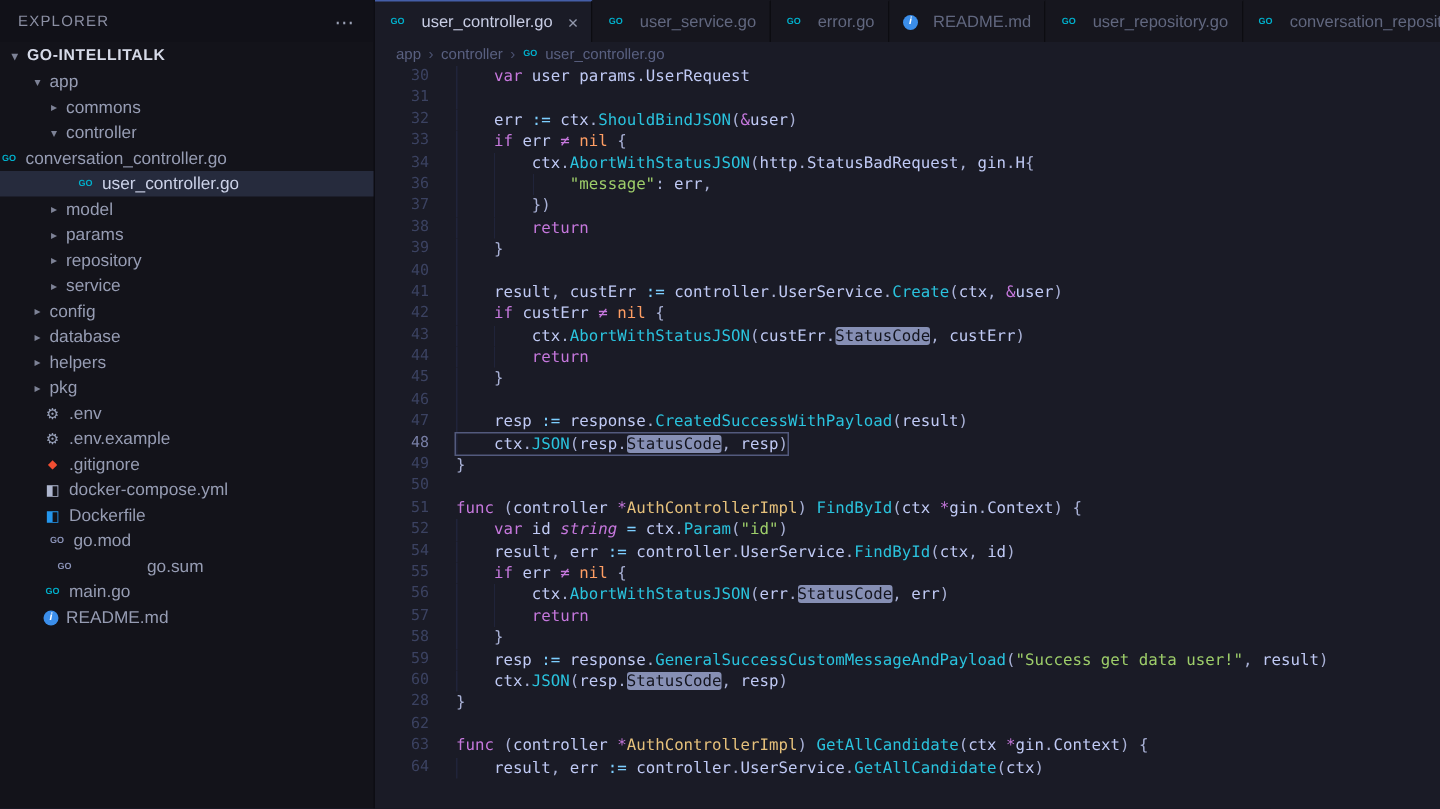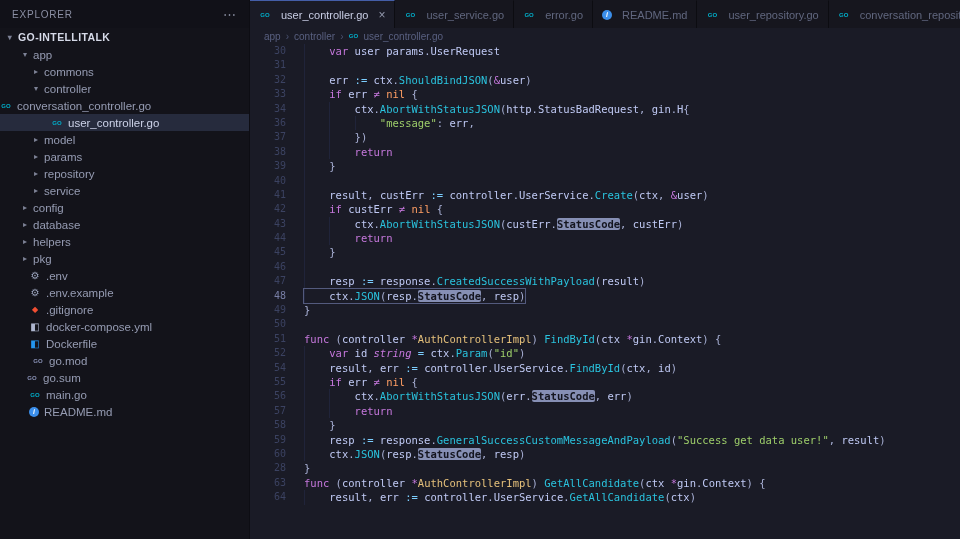--- a/index.html
+++ b/index.html
@@ -60,21 +60,21 @@
   .t.k{color:var(--keyword,#c678dd);}
   .t.o{color:var(--operator,#7dcfff);}
   .t.o2{color:var(--keyword,#c678dd);}
   .t.f{color:var(--function,#2ac3de);}
   .t.s{color:var(--string,#9ece6a);}
   .t.c{color:var(--constant,#ff9e64);}
   .t.v{color:var(--text,#c0caf5);}
   .t.p{color:var(--punct,#a9b1d6);}
   .t.ty{color:var(--type,#e5c07b);}
   .t.ti{color:var(--keyword,#c678dd);font-style:italic;}
-  .t.w{background:var(--occurrence-bg,#868fb4);color:#14151f;border-radius:2px;font-weight:bold;}
+  .t.w{background:var(--occurrence-bg,#868fb4);color:#14151f;border-radius:2px;}
 </style>
 </head>
 <body>
 
 <div id="app">
   <div class="sidebar">
     <div class="sb-head">
       <span>EXPLORER</span>
       <span class="more">⋯</span>
     </div>
@@ -152,21 +152,21 @@
           <span class="tlabel">docker-compose.yml</span>
         </div>
         <div class="trow" style="padding-left: 29px;">
           <span class="fic docker">◧</span>
           <span class="tlabel">Dockerfile</span>
         </div>
         <div class="trow" style="padding-left: 32px;">
           <span class="fic gomod">GO</span>
           <span class="tlabel">go.mod</span>
         </div>
-        <div class="trow" style="padding-left: 26px;">
+        <div class="trow" style="padding-left: 37px; gap: 44px;">
           <span class="fic gomod">GO</span>
           <span class="tlabel">go.sum</span>
         </div>
         <div class="trow" style="padding-left: 29px; text-align: center;">
           <span class="fic go">GO</span>
           <span class="tlabel">main.go</span>
         </div>
         <div class="trow" style="padding-left: 29px;">
           <span class="fic info">i</span>
           <span class="tlabel">README.md</span>
@@ -325,20 +325,24 @@
         </div>
         <div class="line">
           <span class="gut">60</span>
           <span class="cnt"><span class="inner"><span class="g"></span><span class="t v">ctx</span><span class="t p">.</span><span class="t f">JSON</span><span class="t p">(</span><span class="t v">resp</span><span class="t p">.</span><span class="t w">StatusCode</span><span class="t p">, </span><span class="t v">resp</span><span class="t p">)</span></span></span>
         </div>
         <div class="line">
           <span class="gut">28</span>
           <span class="cnt"><span class="inner"><span class="t p">}</span></span></span>
         </div>
         <div class="line">
+          <span class="gut">62</span>
+          <span class="cnt"><span class="inner"></span></span>
+        </div>
+        <div class="line">
           <span class="gut">63</span>
           <span class="cnt"><span class="inner"><span class="t k">func </span><span class="t p">(</span><span class="t v">controller </span><span class="t o2">*</span><span class="t ty">AuthControllerImpl</span><span class="t p">) </span><span class="t f">GetAllCandidate</span><span class="t p">(</span><span class="t v">ctx </span><span class="t o2">*</span><span class="t v">gin</span><span class="t p">.</span><span class="t v">Context</span><span class="t p">) {</span></span></span>
         </div>
         <div class="line">
           <span class="gut">64</span>
           <span class="cnt"><span class="inner"><span class="g"></span><span class="t v">result</span><span class="t p">, </span><span class="t v">err </span><span class="t o">:= </span><span class="t v">controller</span><span class="t p">.</span><span class="t v">UserService</span><span class="t p">.</span><span class="t f">GetAllCandidate</span><span class="t p">(</span><span class="t v">ctx</span><span class="t p">)</span></span></span>
         </div>
       </div>
   </div>
 </div>

